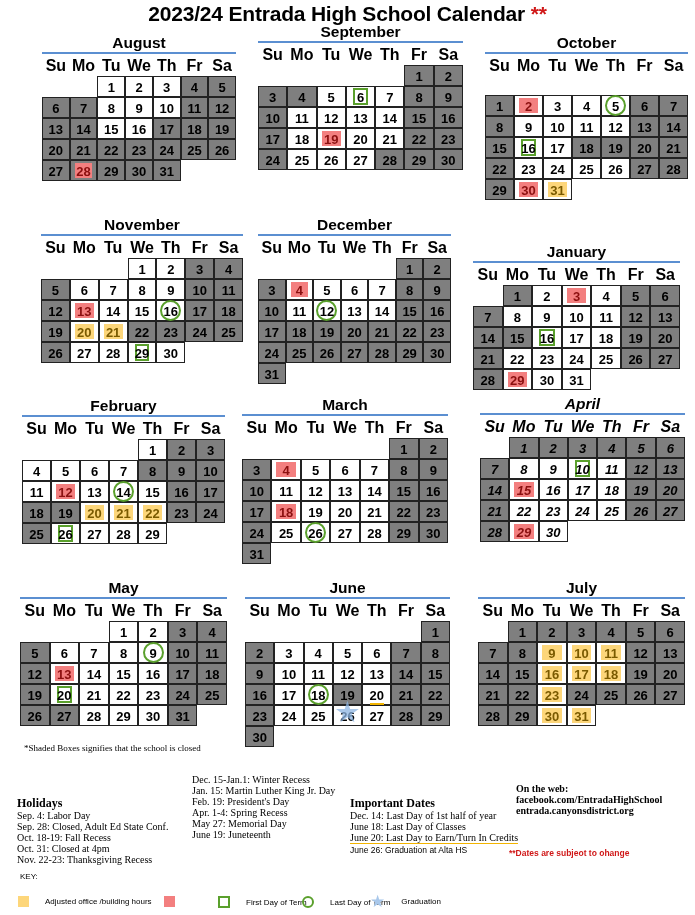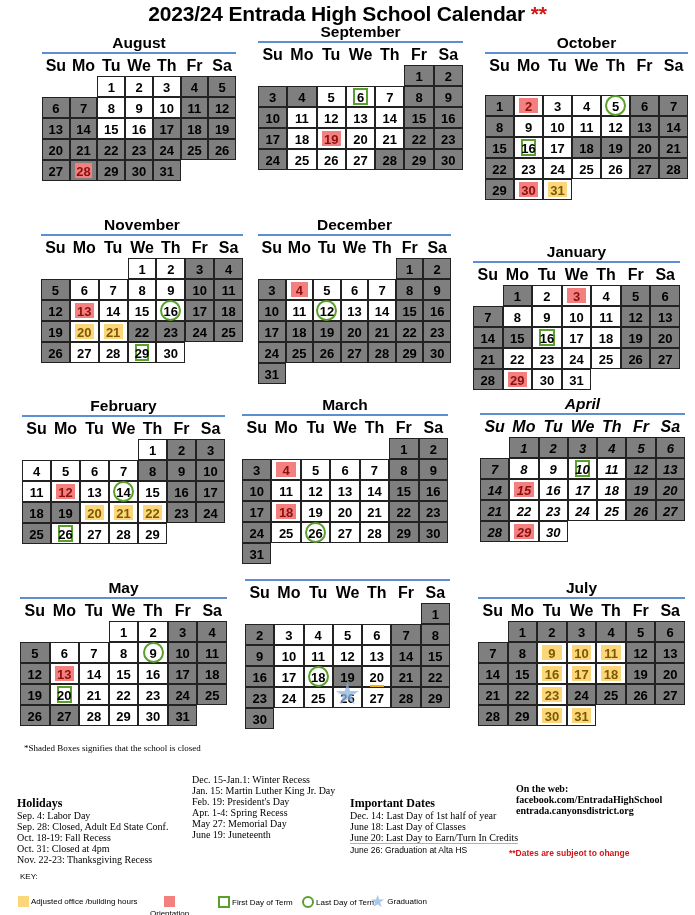--- a/index.html
+++ b/index.html
@@ -22,21 +22,21 @@
   .mark-adjusted .num { color:#7a5a00; }
   .mark-first::before { content:""; position:absolute; left:6px; right:6px; top:1px; bottom:1px; border:2px solid #5aa02c; z-index:1; }
   .mark-last::before { content:""; position:absolute; left:50%; top:50%; width:17px; height:17px; margin-left:-10.5px; margin-top:-10.5px; border:2px solid #5aa02c; border-radius:50%; z-index:1; }
   .mark-grad::after { content:"\2605"; position:absolute; left:0; right:0; top:-4px; text-align:center; font-size:26px; color:rgba(140,180,225,0.75); z-index:3; }
   .mark-underline .num { border-bottom:2px solid #f2b400; }
   .note { position:absolute; font-family:"Liberation Serif", serif; font-size:9px; }
   .serif { font-family:"Liberation Serif", serif; font-size:10px; line-height:11px; }
   .sec-title { font-weight:bold; font-size:12px; line-height:13px;margin-top:25px; }
   .subject { position:absolute; left:509px; top:848px; color:#d01818; font-size:8.5px; font-weight:bold; }
   .key-label { position:absolute; left:20px; top:872px; font-size:8px; }
-  .key { position:absolute; top:896px; display:flex; align-items:center; font-size:8px; gap:2px; }
+  .key { position:absolute; top:896px; display:flex; align-items:center; font-size:8px; gap:16px; }
   .sw { display:inline-block; width:11px; height:11px; }
 </style>
 </head>
 <body>
 
 <div class="title">
   <span>2023/24 Entrada High School Calendar</span>
   <span class="stars">**</span>
 </div>
 
@@ -519,20 +519,21 @@
         <div class="cell closed"><span class="num">25</span></div>
         <div class="cell closed"><span class="num">26</span></div>
         <div class="cell closed"><span class="num">27</span></div>
         <div class="cell open"><span class="num">28</span></div>
         <div class="cell open"><span class="num">29</span></div>
         <div class="cell open"><span class="num">30</span></div>
         <div class="cell closed"><span class="num">31</span></div>
       </div>
     </div>
     <div class="month" style="left: 245px; top: 579px; width: 205px;">
+      <div class="mname">June</div>
       <div class="rule"></div>
       <div class="dow">
         <div>Su</div>
         <div>Mo</div>
         <div>Tu</div>
         <div>We</div>
         <div>Th</div>
         <div>Fr</div>
         <div>Sa</div>
       </div>

